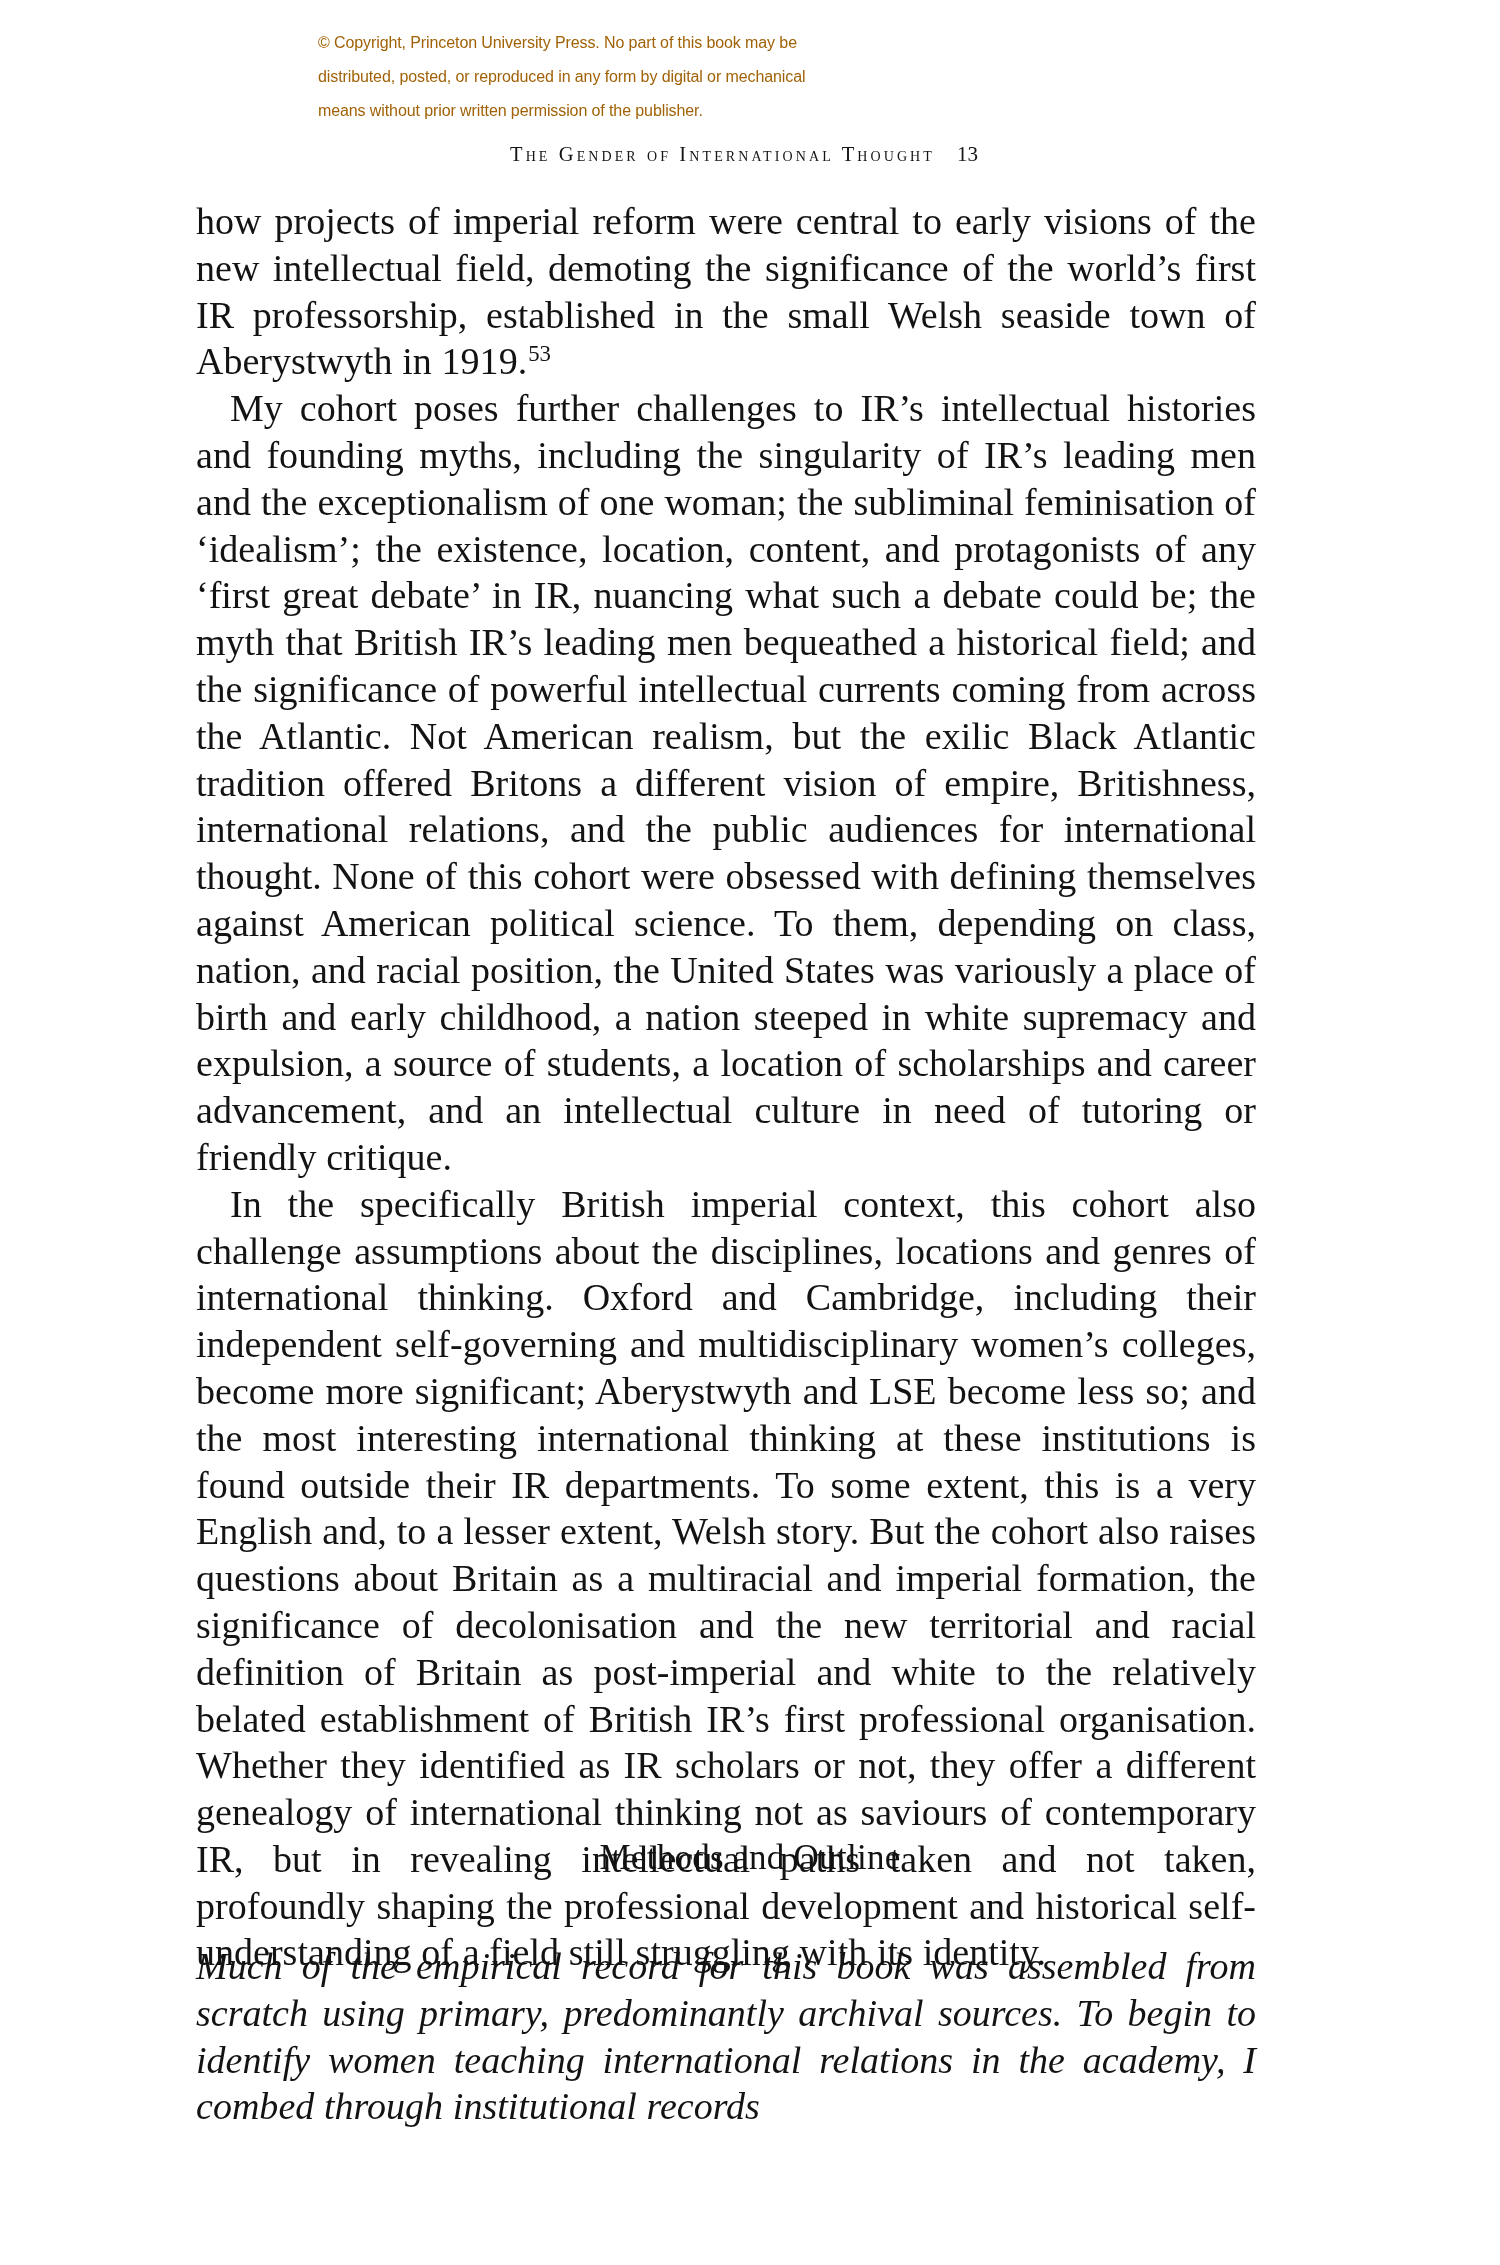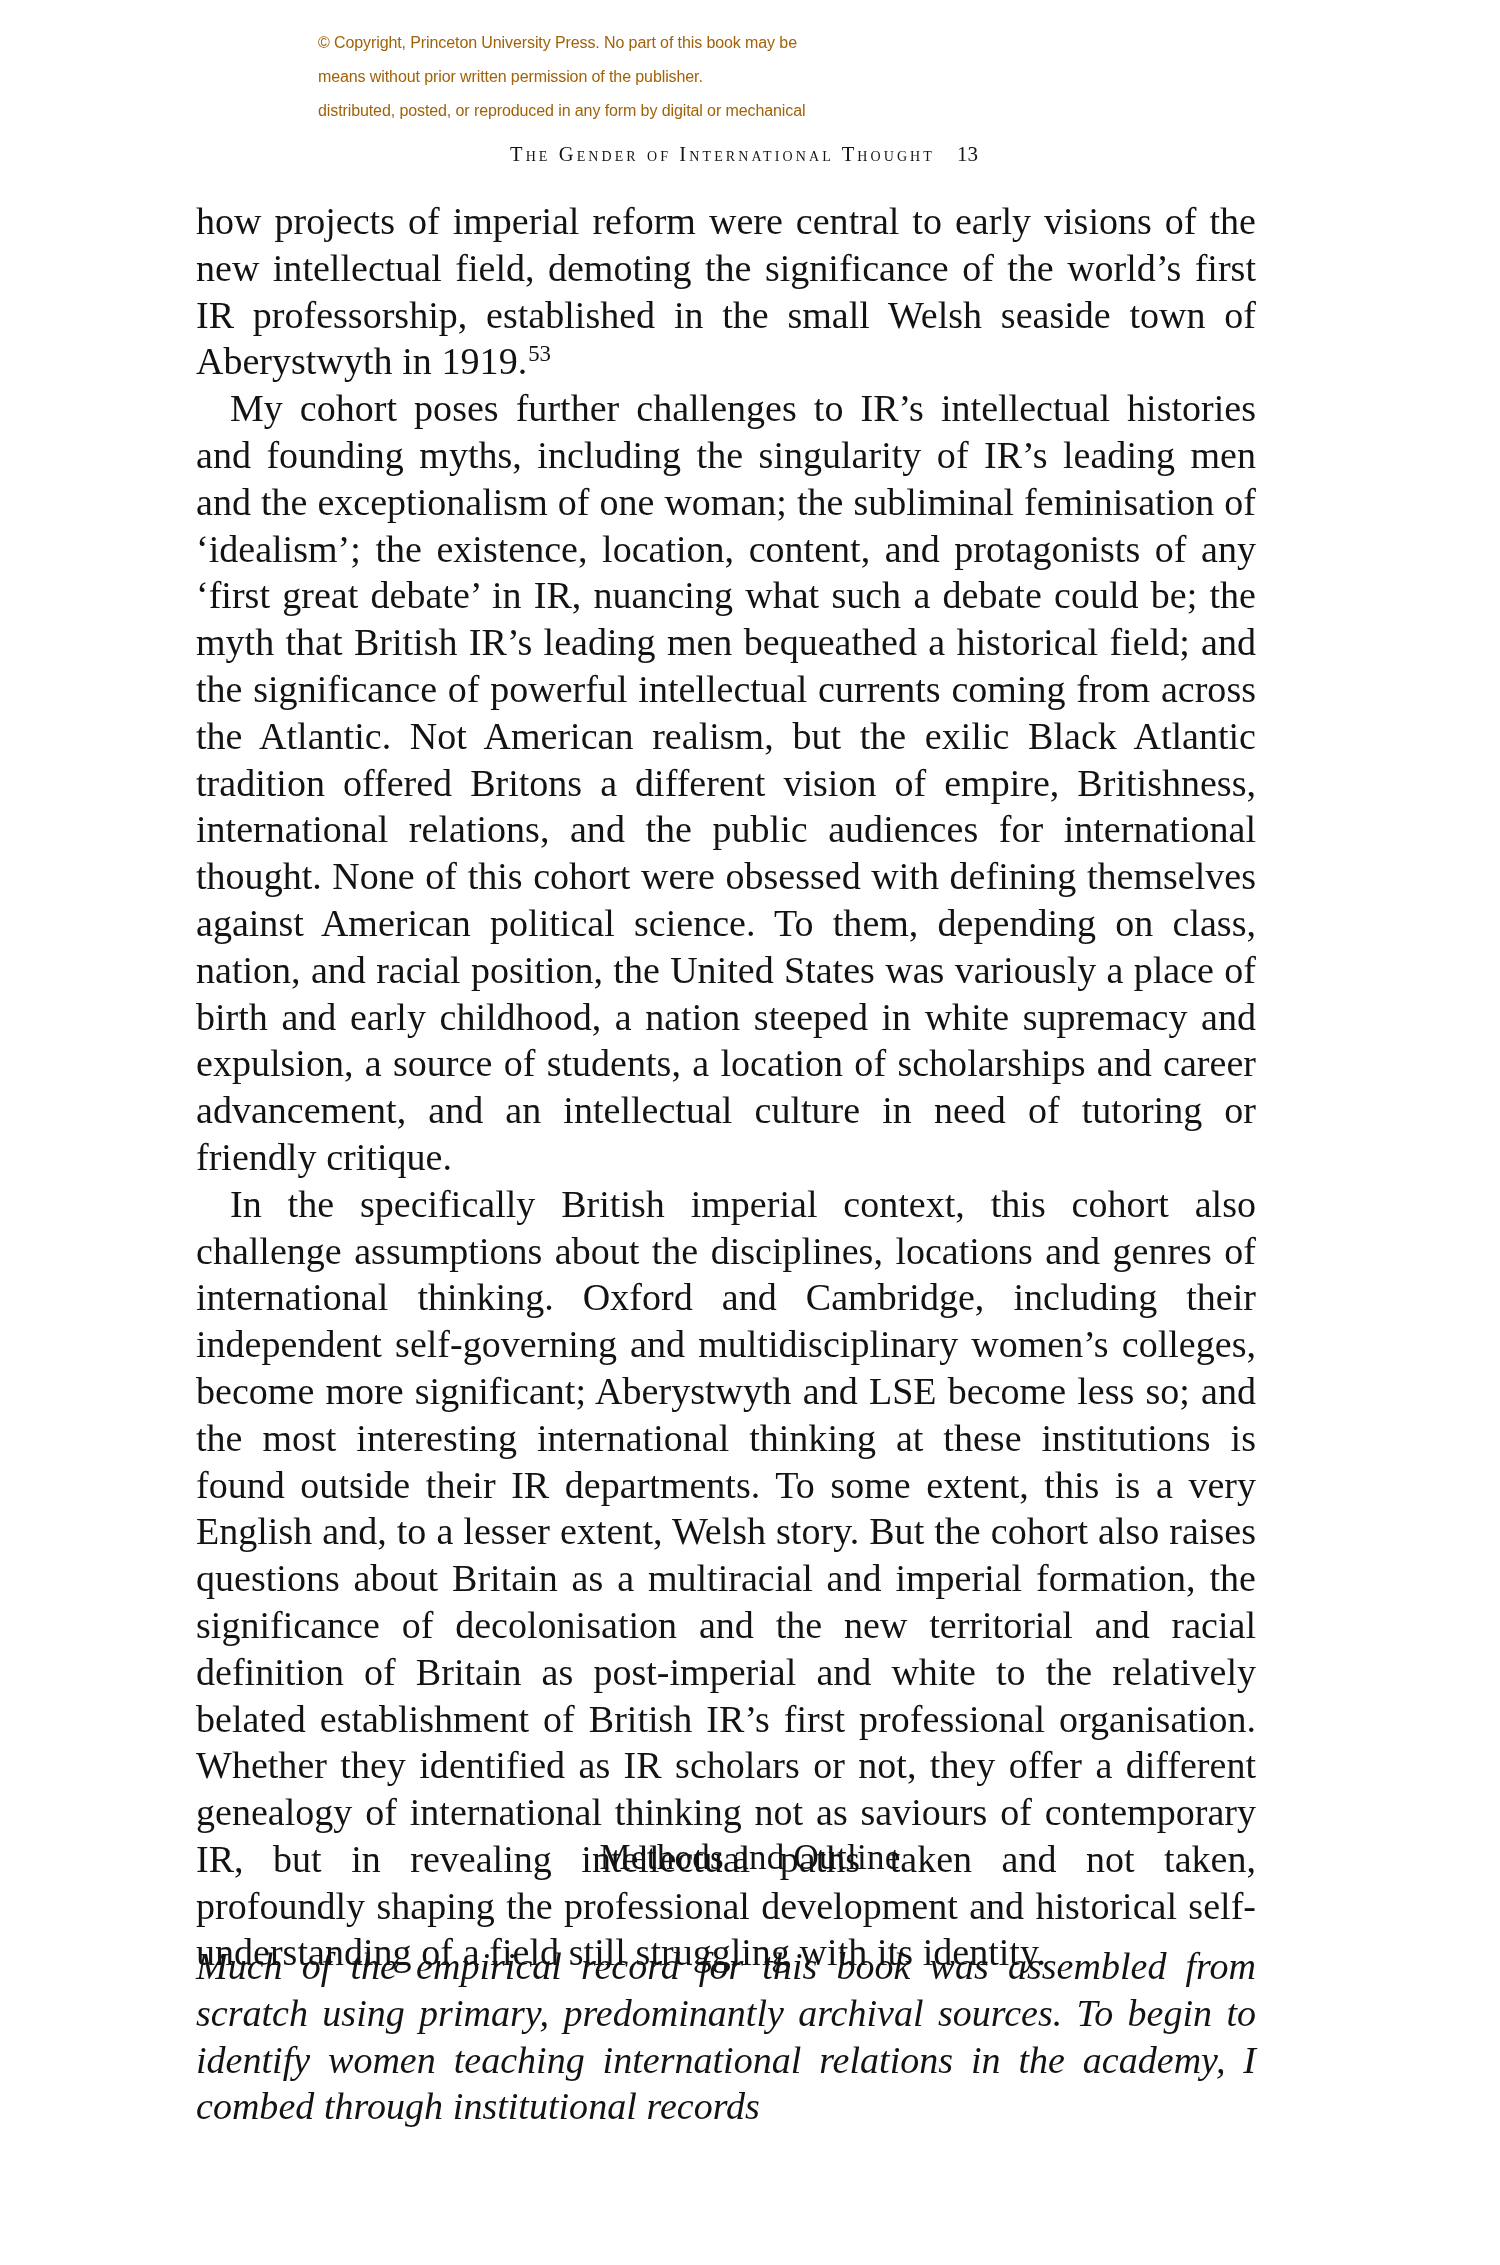--- a/index.html
+++ b/index.html
@@ -121,22 +121,22 @@
     letter-spacing: 0.1px;
   }
 </style>
 </head>
 <body>
 
 <div class="page">
 
   <div class="copyright-notice">
     <span class="cline">© Copyright, Princeton University Press. No part of this book may be</span>
+    <span class="cline">distributed, posted, or reproduced in any form by digital or mechanical</span>
     <span class="cline">means without prior written permission of the publisher.</span>
-    <span class="cline">distributed, posted, or reproduced in any form by digital or mechanical</span>
   </div>
 
   <div class="running-head">
     <span class="rh-title">The Gender of International Thought</span><span class="rh-folio">13</span>
   </div>
 
   <div class="textblock">
 
     <p class="para"><span>how projects of imperial reform were central to early visions of the new intellectual field, demoting the significance of the world’s first IR professorship, established in the small Welsh seaside town of Aberystwyth in 1919.</span><sup class="footnote-marker">53</sup></p>
 

